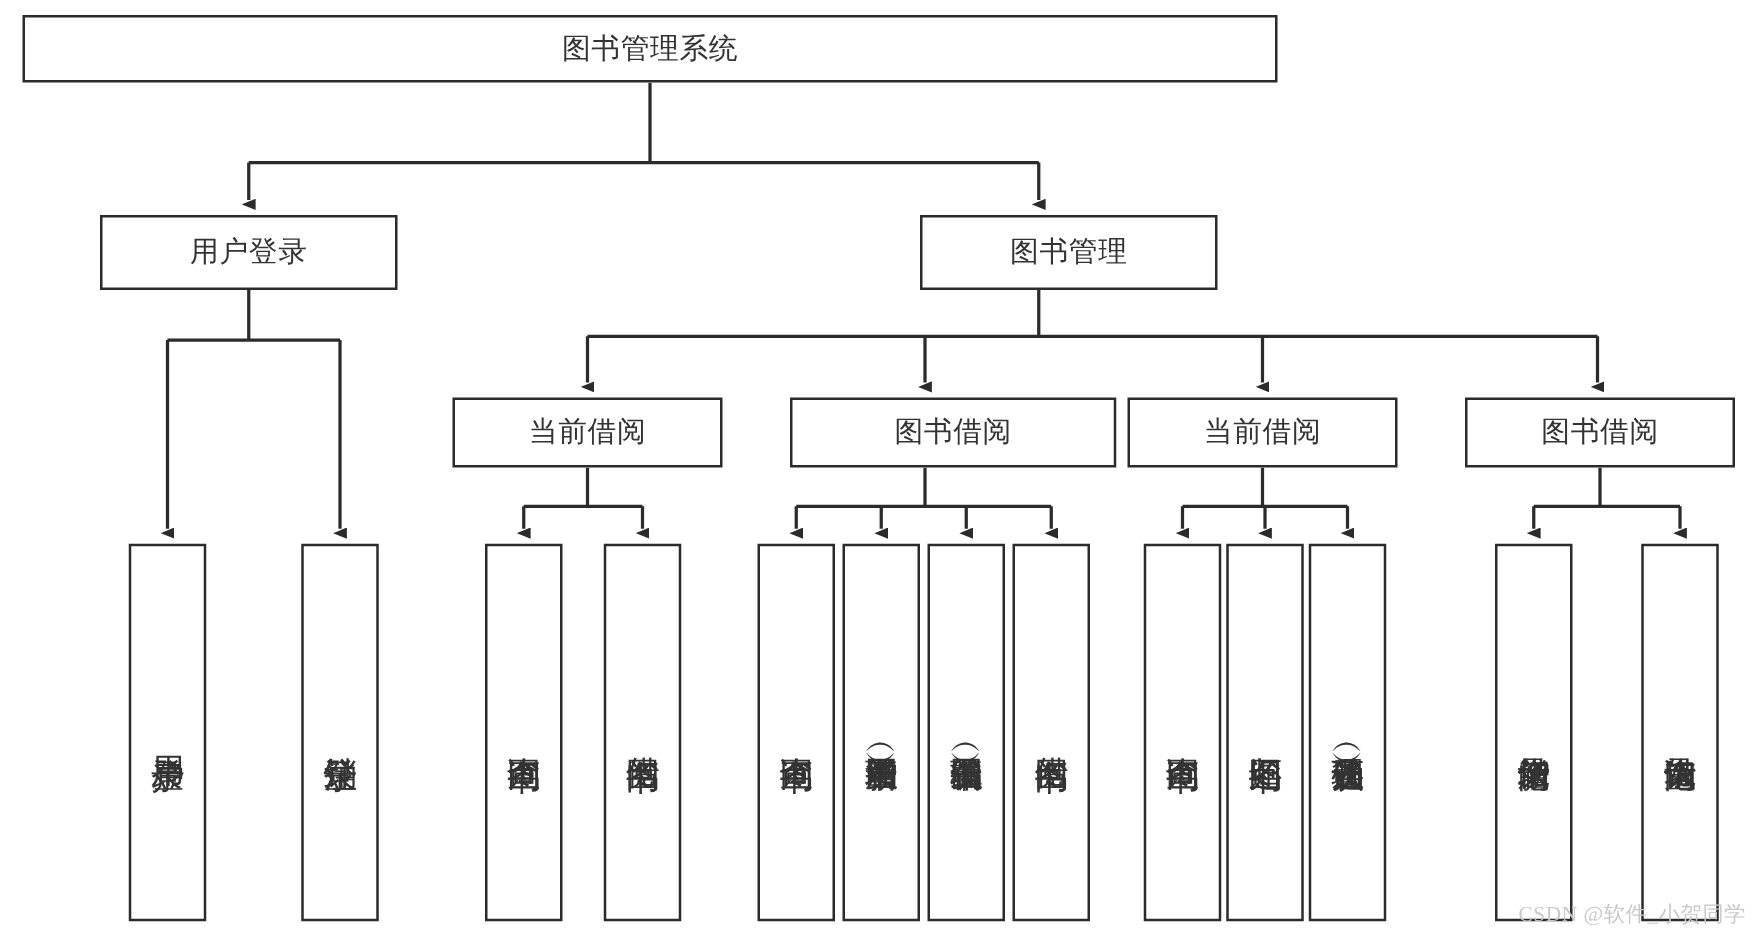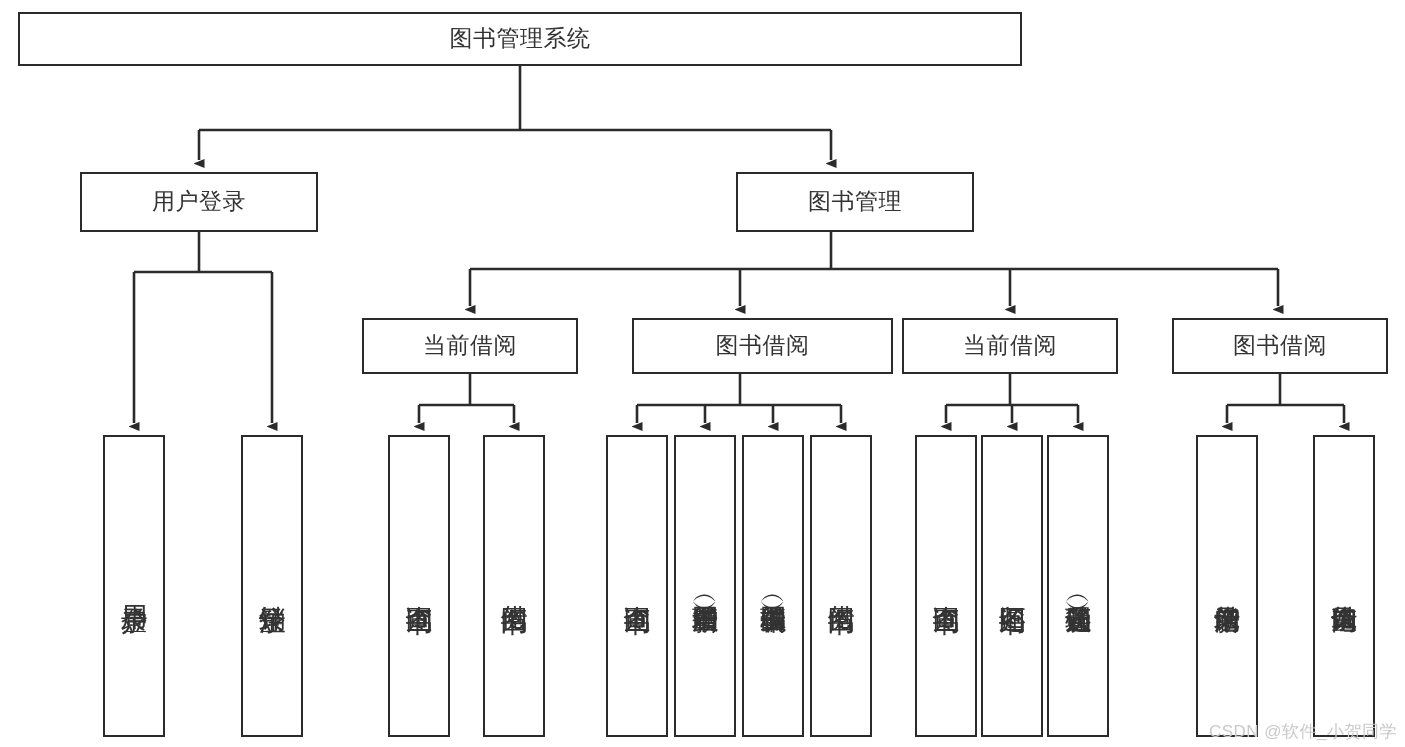--- a/index.html
+++ b/index.html
@@ -73,21 +73,21 @@
   }
   #watermark {
     position: absolute;
     right: 8px;
     bottom: 4px;
     font-size: 17px;
     color: #c9c9c9;
     letter-spacing: 0.5px;
     white-space: nowrap;
     z-index: 5;
-    font-family: Liberation Sans, sans-serif;
+    font-family: Liberation Serif, serif;
   }
 </style>
 </head>
 <body>
 
 <div id="canvas">
 
   <svg id="edges" viewBox="0 0 1405 747" width="1405" height="747" xmlns="http://www.w3.org/2000/svg">
     <defs>
       <marker id="arrow" markerWidth="9" markerHeight="11" refX="1" refY="5.5" orient="auto" markerUnits="userSpaceOnUse">

